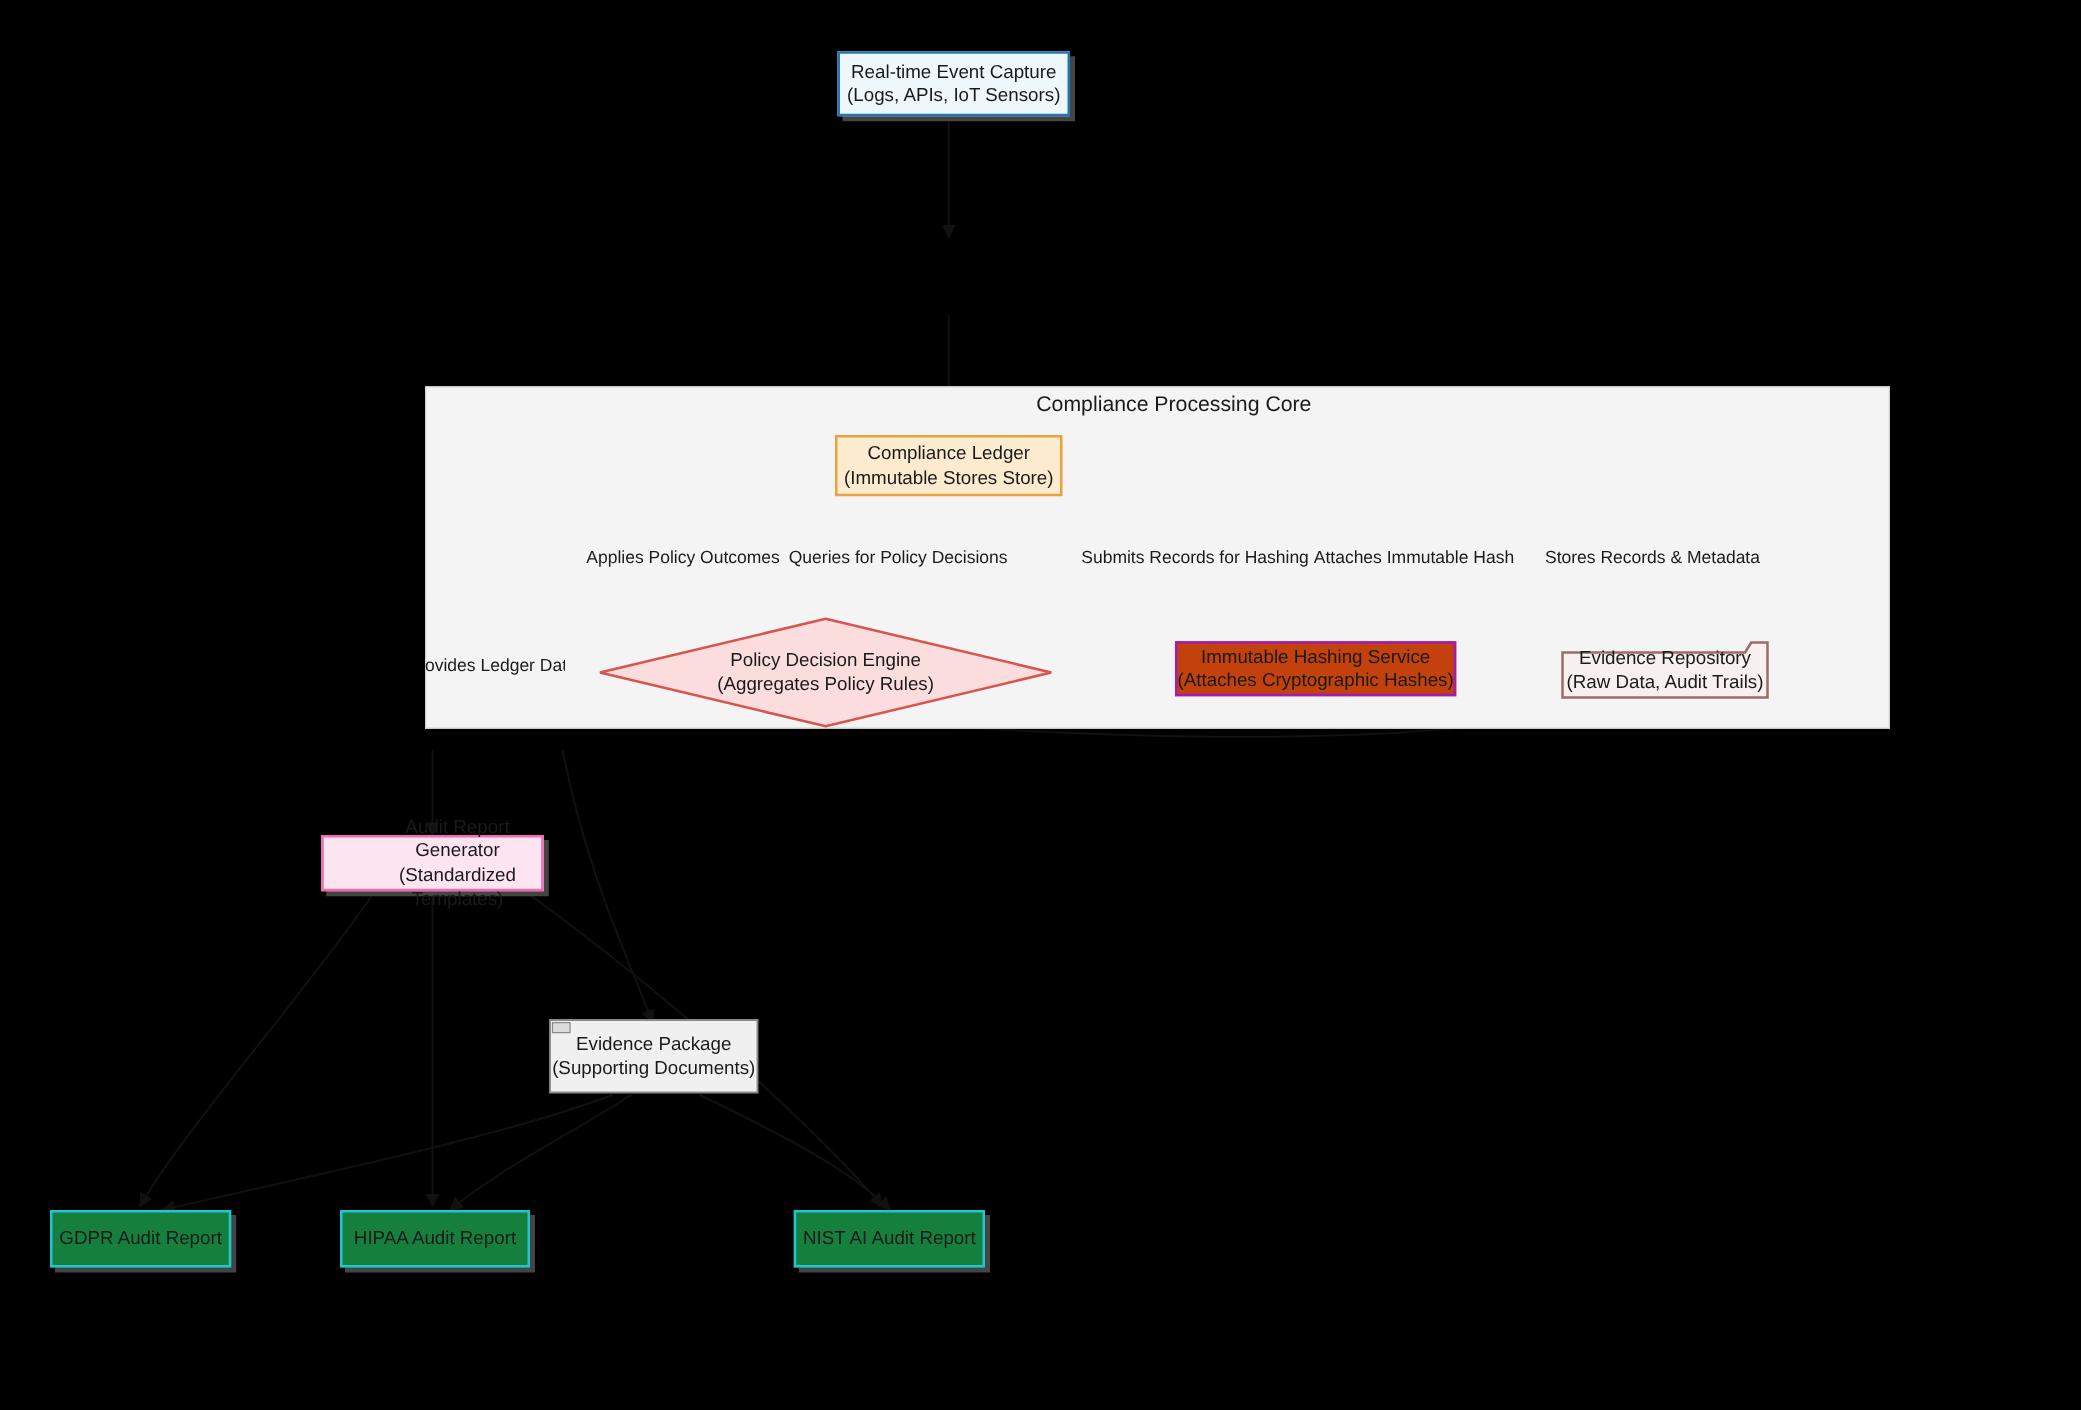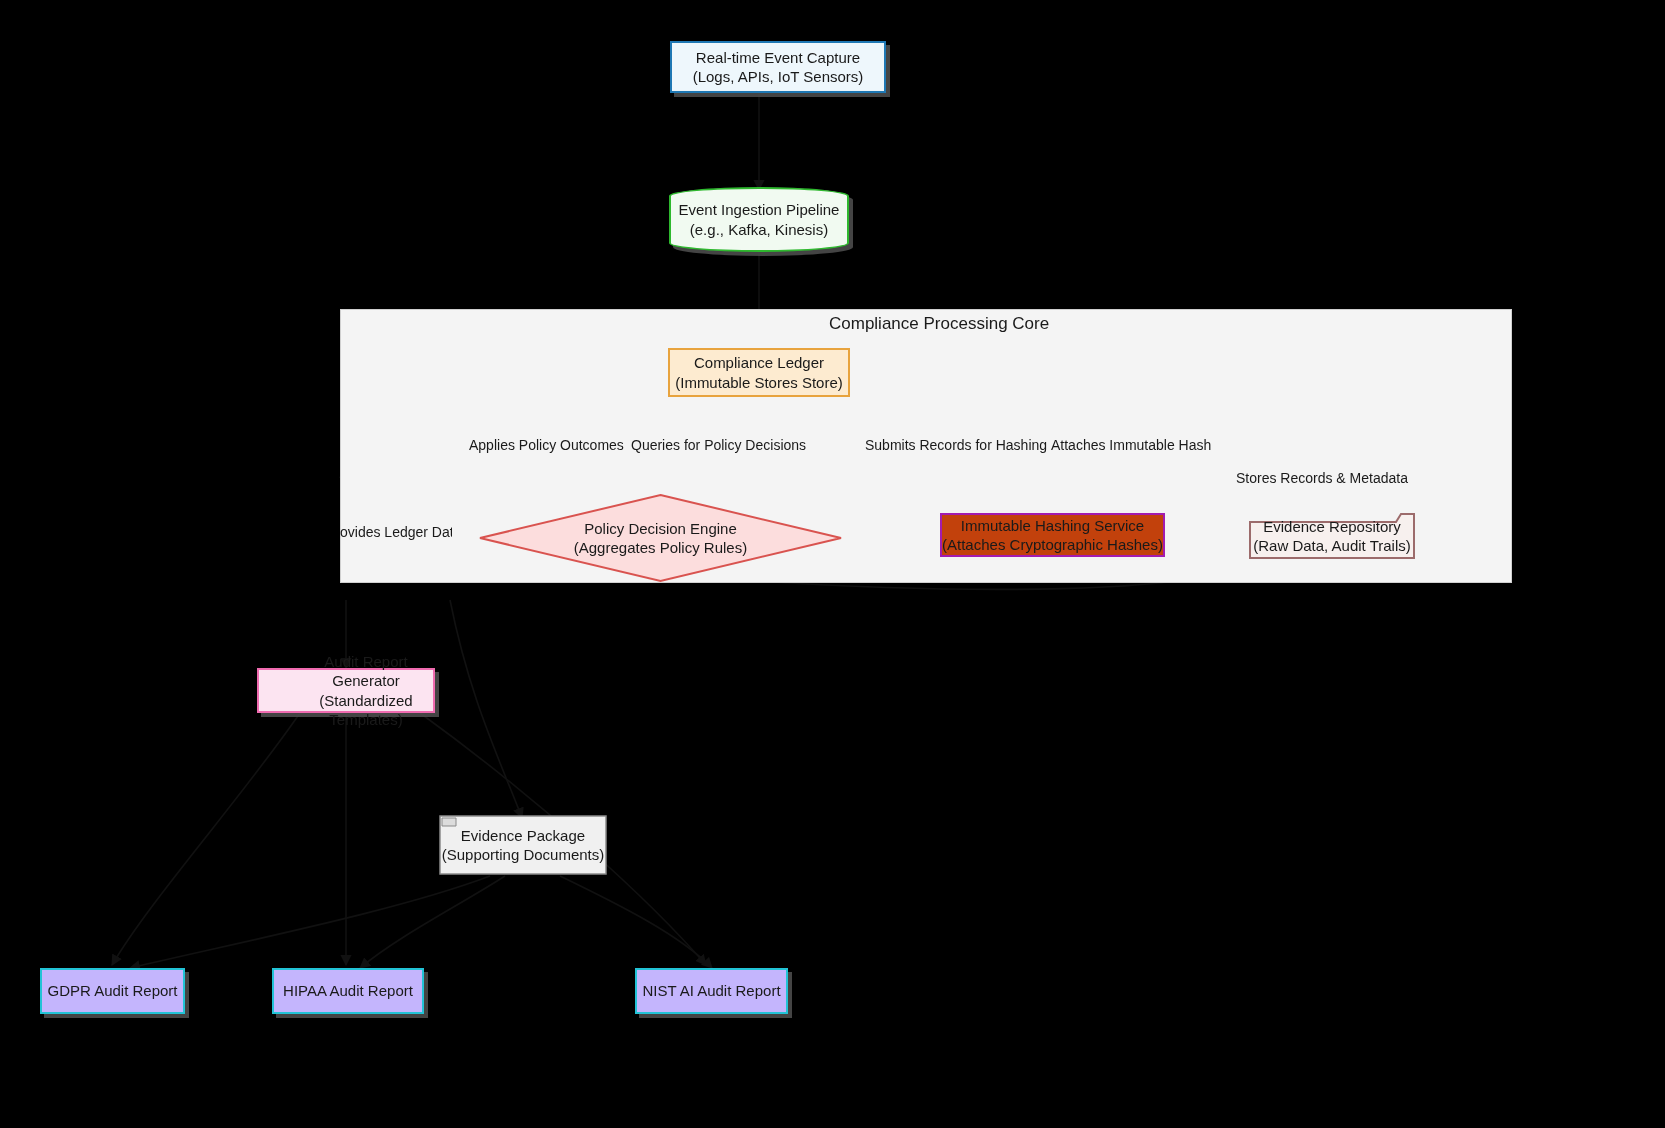--- a/index.html
+++ b/index.html
@@ -75,21 +75,21 @@
     background: #c2410c;
   }
   .n-report-gen {
     border: 2px solid #f06bb0;
     background: #fce4f1;
     box-shadow: 4px 4px 0 rgba(80,80,80,0.85);
     padding-left: 40px;
   }
   .n-out {
     border: 2px solid #22c3d6;
-    background: #c4b5fd;
+    background: #15803d;
     box-shadow: 4px 4px 0 rgba(80,80,80,0.85);
   }
   
   .diamond-wrap {
     position: absolute;
     z-index: 5;
   }
   .diamond-wrap svg {
     position: absolute;
     left: 0;
@@ -180,29 +180,25 @@
       <path d="M 300 713 C 240 800, 150 900, 112 965"></path>
       <path d="M 346 713 L 346 965"></path>
       <path d="M 420 713 C 540 800, 650 900, 706 965"></path>
 
       <path d="M 490 876 C 400 910, 250 940, 130 968"></path>
       <path d="M 505 876 C 460 905, 400 935, 360 968"></path>
       <path d="M 560 876 C 620 905, 680 935, 712 968"></path>
     </g>
   </svg>
 
-  <div class="node n-rect" style="left:670px; top:41px; width:216px; height:52px;">
+  <div class="node n-rect" style="left:670px; top:41px; width:186px; height:52px;">
     <span>Real-time Event Capture
 (Logs, APIs, IoT Sensors)</span>
   </div>
 
-  <div class="node n-cyl" style="left:669px; top:187px; width:180px; height:65px;">
-    <span>Event Ingestion Pipeline
-(e.g., Kafka, Kinesis)</span>
-  </div>
 
   <div class="node n-ledger" style="left:668px; top:348px; width:182px; height:49px;">
     <span>Compliance Ledger
 (Immutable Stores Store)</span>
   </div>
 
   <div class="diamond-wrap" style="left:478px; top:493px; width:365px; height:90px;">
     <svg width="365" height="90" viewBox="0 0 365 90">
       <polygon points="182.5,2 363,45 182.5,88 2,45" fill="#fcdddd" stroke="#d9534f" stroke-width="2"></polygon>
     </svg>
@@ -247,15 +243,15 @@
 
   <div class="node n-out" style="left:635px; top:968px; width:153px; height:46px;">
     <span>NIST AI Audit Report</span>
   </div>
 
   <div class="edge-label" style="left:340px; top:524px; width:112px; overflow:hidden;">ovides Ledger Data</div>
   <div class="edge-label" style="left:469px; top:437px;">Applies Policy Outcomes</div>
   <div class="edge-label" style="left:631px; top:437px;">Queries for Policy Decisions</div>
   <div class="edge-label" style="left:865px; top:437px;">Submits Records for Hashing</div>
   <div class="edge-label" style="left:1051px; top:437px;">Attaches Immutable Hash</div>
-  <div class="edge-label" style="left:1236px; top:437px;margin-top:33px;">Stores Records &amp; Metadata</div>
+  <div class="edge-label" style="left:1236px; top:437px;">Stores Records &amp; Metadata</div>
 
 </div>
 
 </body></html>

